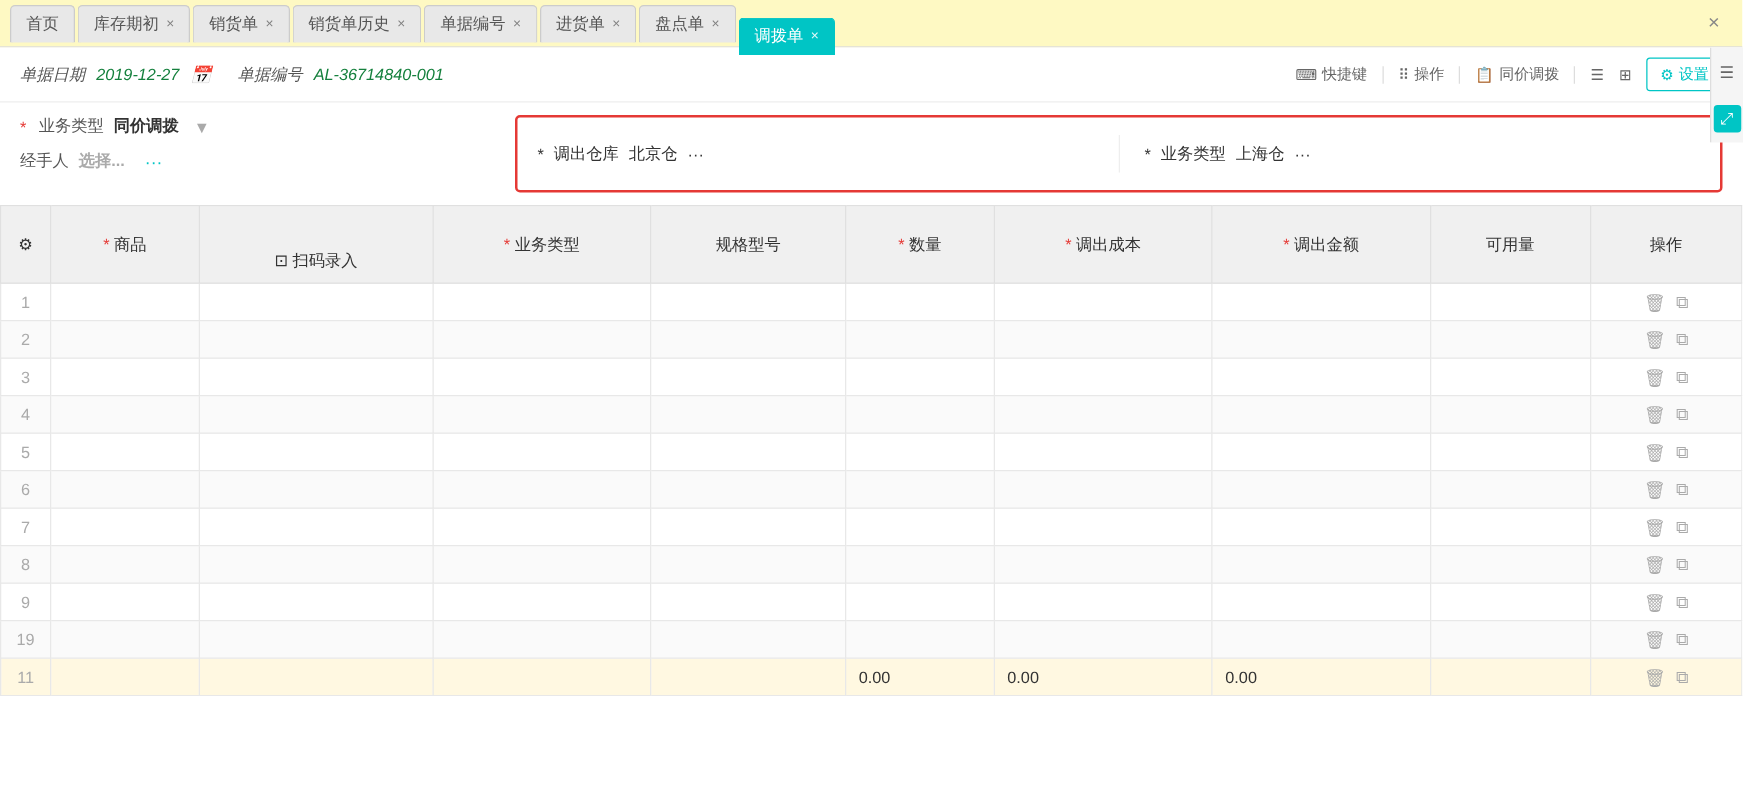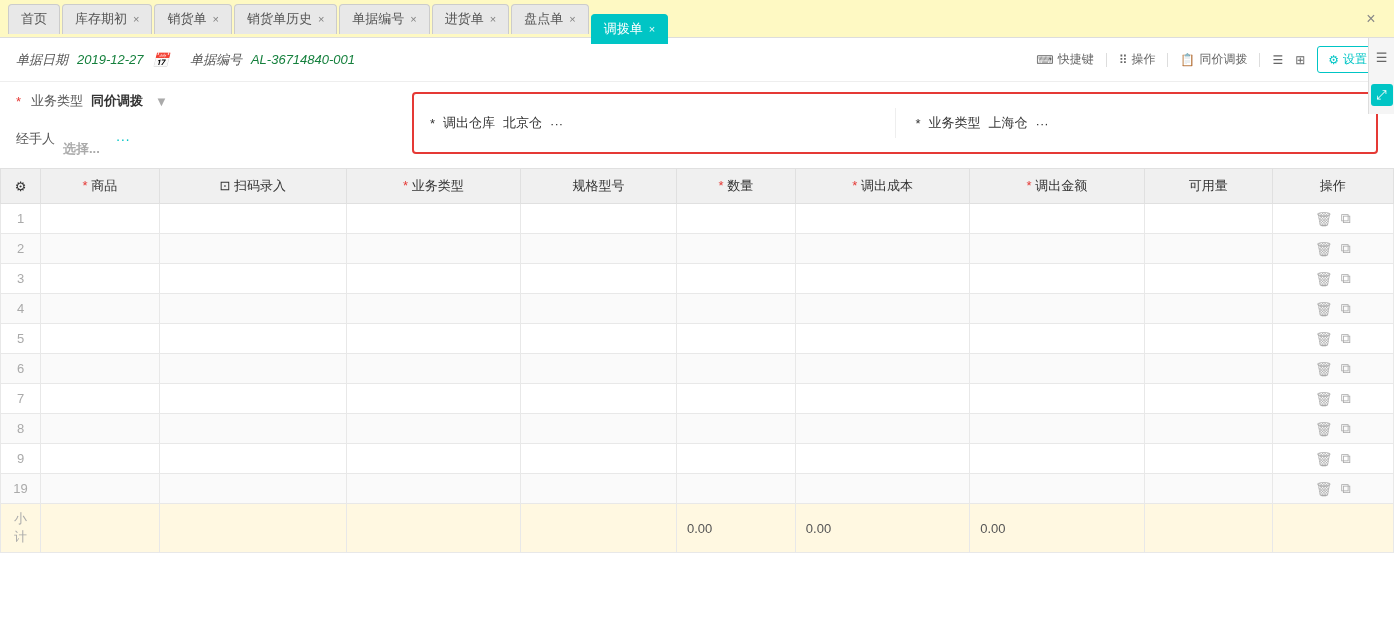--- a/index.html
+++ b/index.html
@@ -83,21 +83,21 @@
       position: fixed; right: 0; top: 38px; width: 26px; background: #f5f5f5;
       border-left: 1px solid #ddd; display: flex; flex-direction: column; align-items: center;
       padding: 8px 0; gap: 16px;
     }
     .side-panel-btn {
       width: 22px; height: 22px; display: flex; align-items: center; justify-content: center;
       cursor: pointer; color: #666; font-size: 13px; border-radius: 3px;
     }
     .side-panel-btn.active { background: #00c5c5; color: #fff; }
 
-    .header-scan-wrap { display: inline-flex; align-items: center; gap: 6px; }
+    .header-scan-wrap { display: inline-flex; align-items: center; gap: 6px; margin-top: 27px; }
   </style>
 </head>
 <body>
 
 <div class="tab-bar">
   <div class="tab">
     <span>首页</span>
   </div>
   <div class="tab">
     <span>库存期初</span>
@@ -172,21 +172,21 @@
 <div class="form-area">
   <div class="form-left">
     <div class="form-field">
       <span class="required">*</span>
       <label>业务类型</label>
       <span class="field-value">同价调拨</span>
       <span class="dropdown-arrow">▼</span>
     </div>
     <div class="form-field">
       <label>经手人</label>
-      <span class="field-value" style="color:#aaa;margin-top:20px;">选择...</span>
+      <span class="field-value" style="color:#aaa;">选择...</span>
       <span class="more-btn">···</span>
     </div>
   </div>
 
   <div class="form-right">
     <div class="warehouse-field">
       <span class="required">*</span>
       <label>调出仓库</label>
       <span class="field-value">北京仓</span>
       <span class="more-btn">···</span>
@@ -412,31 +412,36 @@
       <td></td>
       <td></td>
       <td></td>
       <td>
         <div class="action-cell">
           <span class="icon-btn">🗑</span>
           <span class="icon-btn">⧉</span>
         </div>
       </td>
     </tr>
-        <tr style="background: rgb(255, 248, 225);">
-      <td style="text-align:center;color:#aaa;">小计</td>
-      <td></td>
+        <tr class="subtotal-row">
+      <td class="row-num">11</td>
+      <td colspan="1">&nbsp;</td>
       <td></td>
       <td></td>
       <td></td>
       <td>0.00</td>
       <td>0.00</td>
       <td>0.00</td>
       <td></td>
-      <td></td>
+      <td>
+        <div class="action-cell">
+          <span class="icon-btn">🗑</span>
+          <span class="icon-btn">⧉</span>
+        </div>
+      </td>
     </tr>
       </tbody>
   </table>
 </div>
 
 <div class="side-panel">
   <div class="side-panel-btn">☰</div>
   <div class="side-panel-btn active">⤢</div>
 </div>
 

